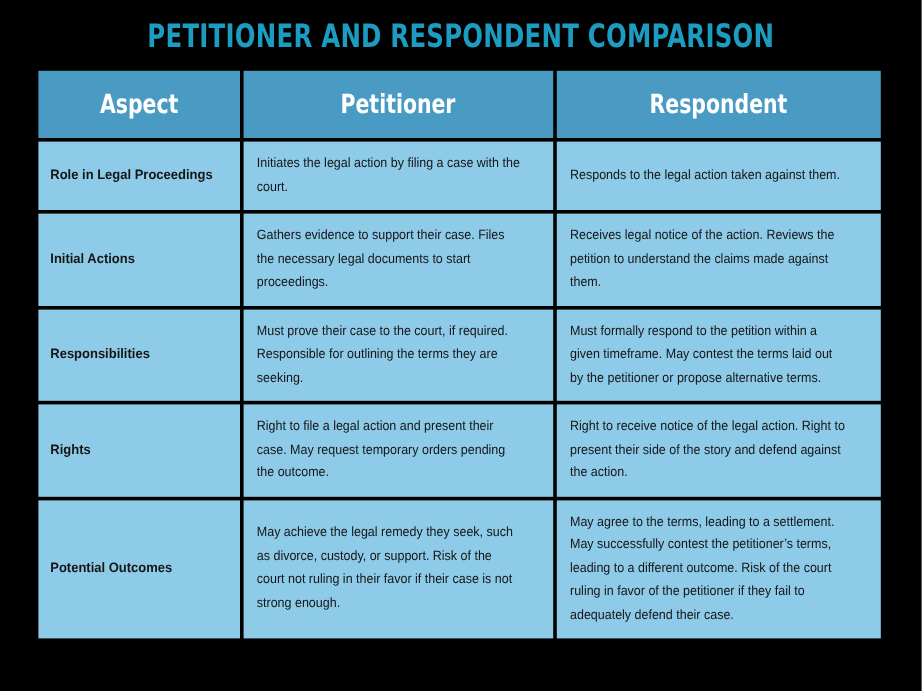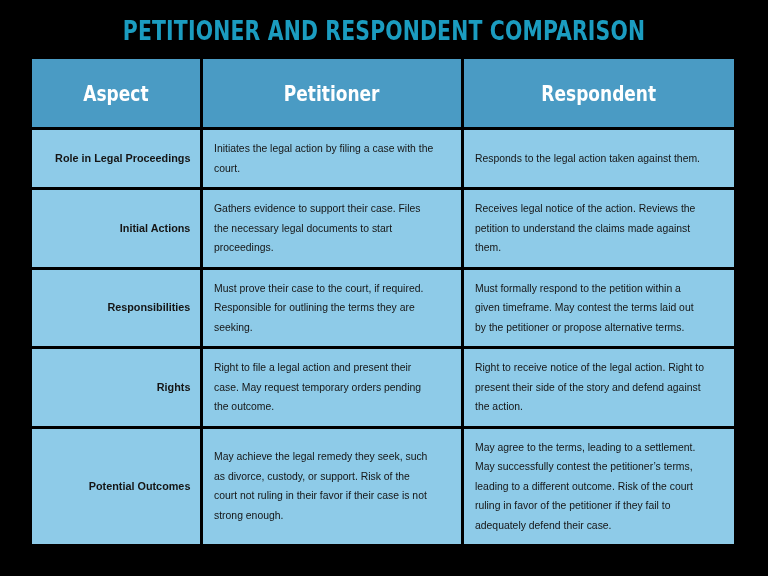--- a/index.html
+++ b/index.html
@@ -51,21 +51,21 @@
   }
 
   .table tr.header-row th {
     background: #4a9bc4;
     color: #ffffff;
     font-family: "DejaVu Sans Condensed", "Liberation Sans Narrow", "Liberation Sans", sans-serif;
     font-weight: 700;
     font-size: 22px;
     text-align: center;
     vertical-align: middle;
-    height: 68px;
+    height: 56px;
     padding: 0 6px;
     border: 0;
     transform: none;
   }
 
   .table tr.header-row th .hdr-txt {
     display: inline-block;
     transform: scaleX(0.86);
     transform-origin: center;
     white-space: nowrap;
@@ -81,24 +81,24 @@
     line-height: 19.5px;
   }
 
   .table td .cell-txt {
     display: block;
     transform: scaleX(0.93);
     transform-origin: left center;
   }
 
   .table td.aspect {
-    text-align: right;
+    text-align: left;
     font-weight: 700;
     font-size: 11.4px;
-    padding-left: 18px;
+    padding-left: 6px;
     padding-right: 6px;
   }
 
   .table td.aspect .cell-txt {
     transform: scaleX(0.95);
     transform-origin: center;
   }
 
   .col-aspect { width: 168px; }
   .col-pet    { width: 258px; }

